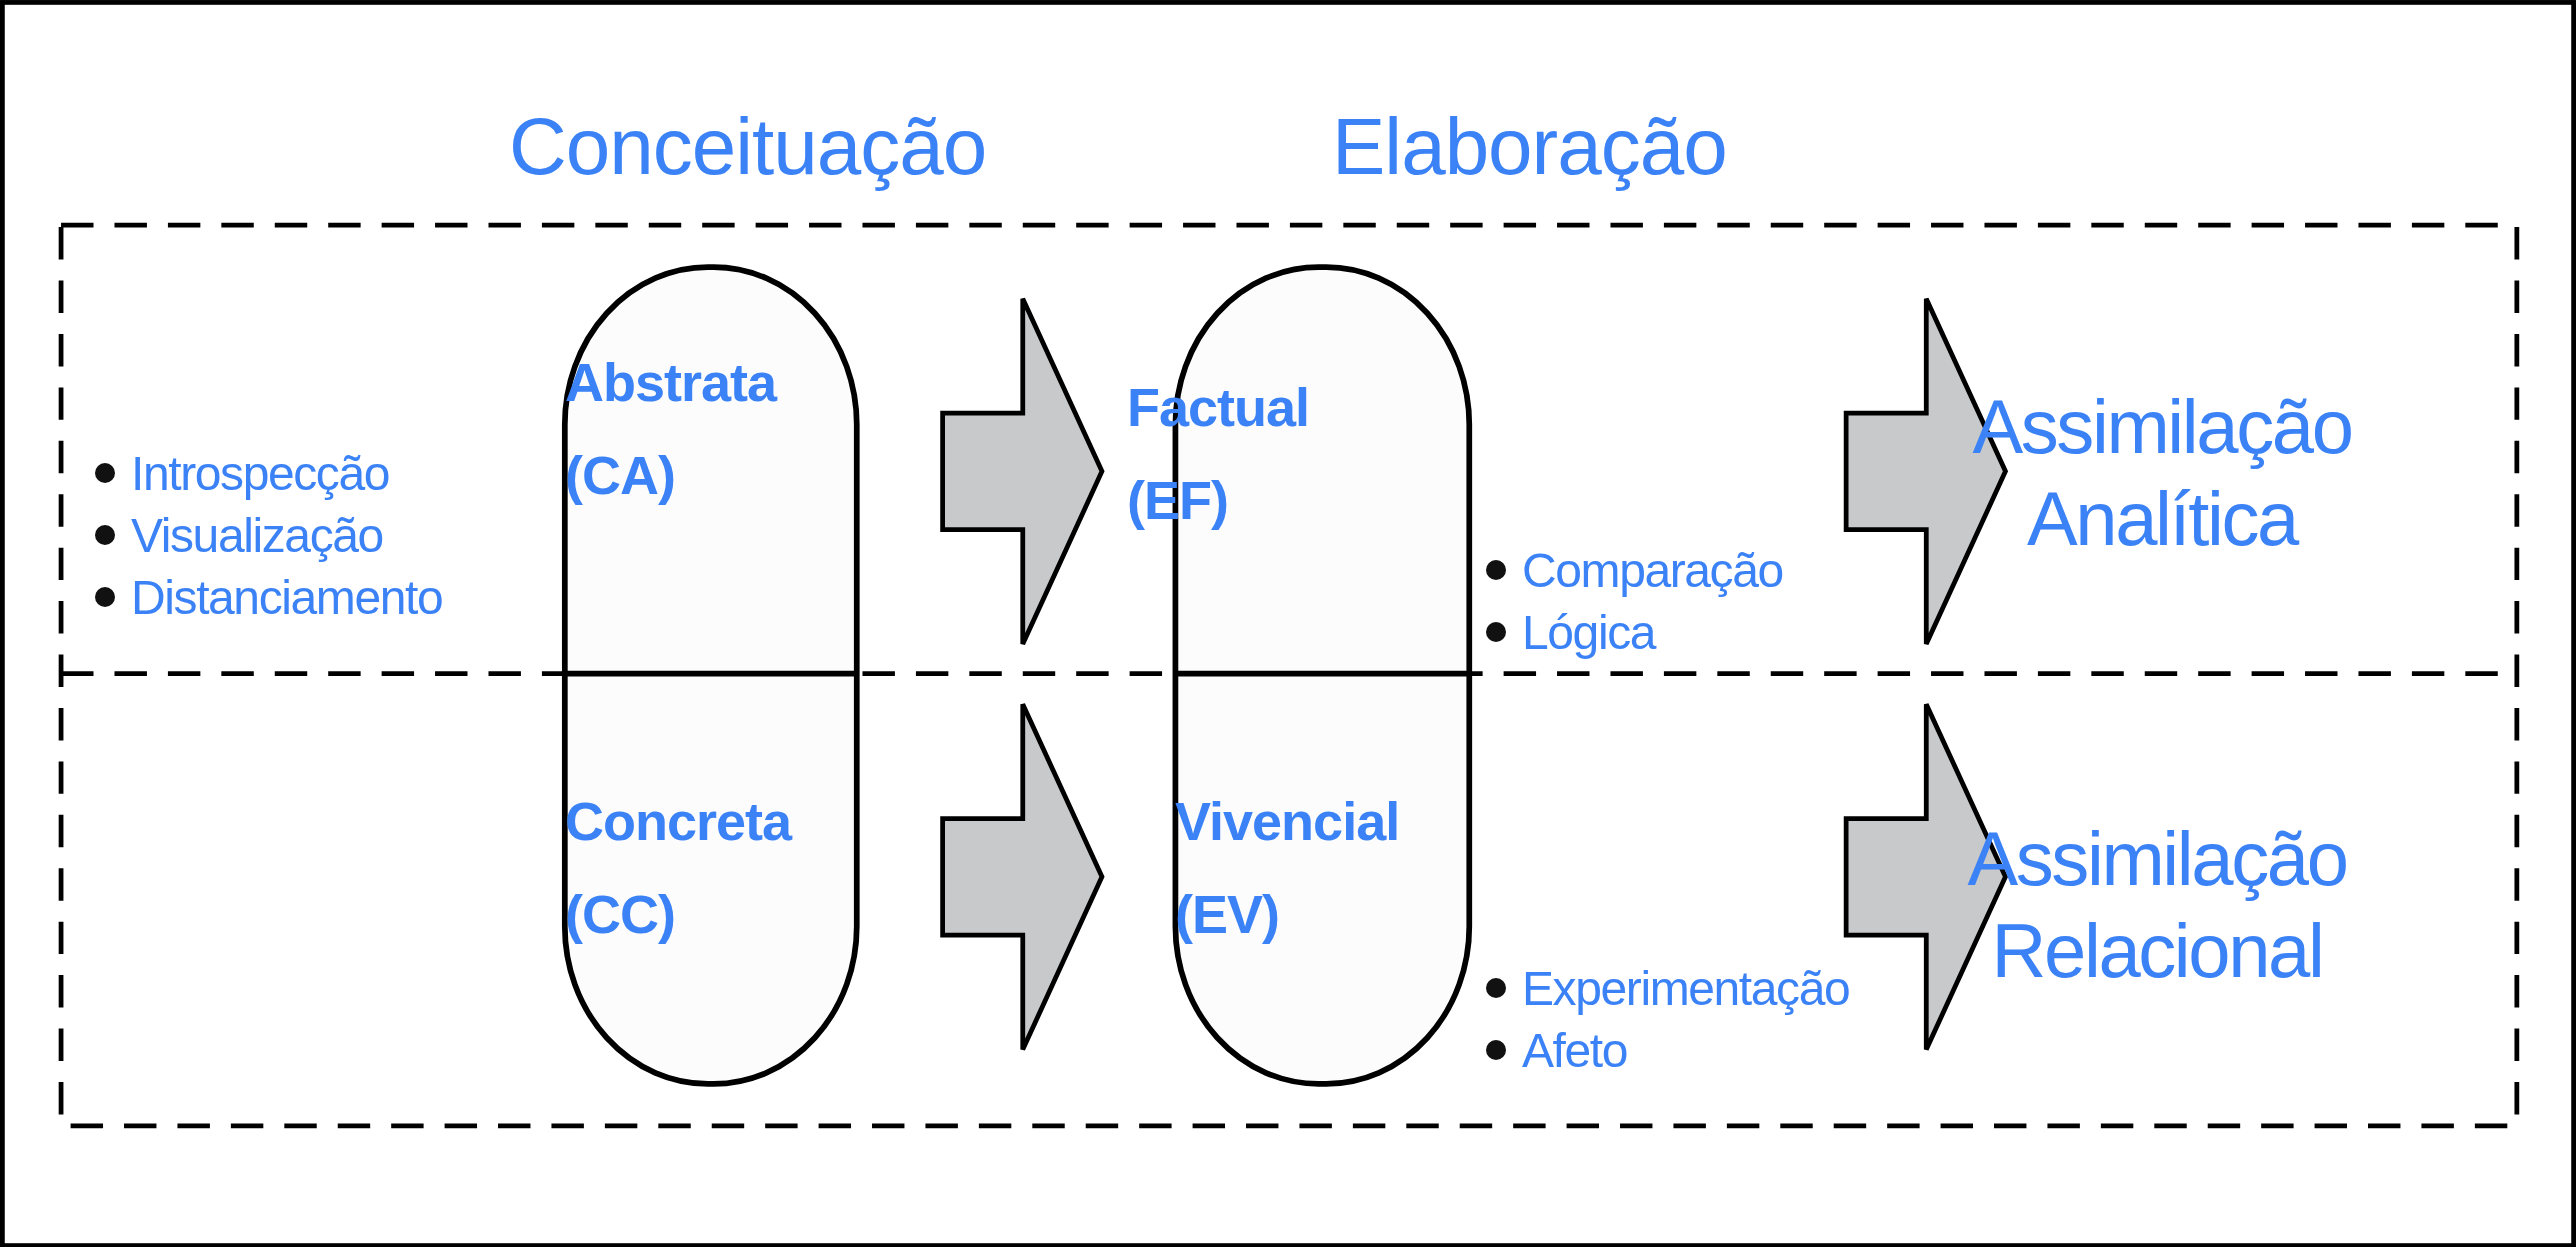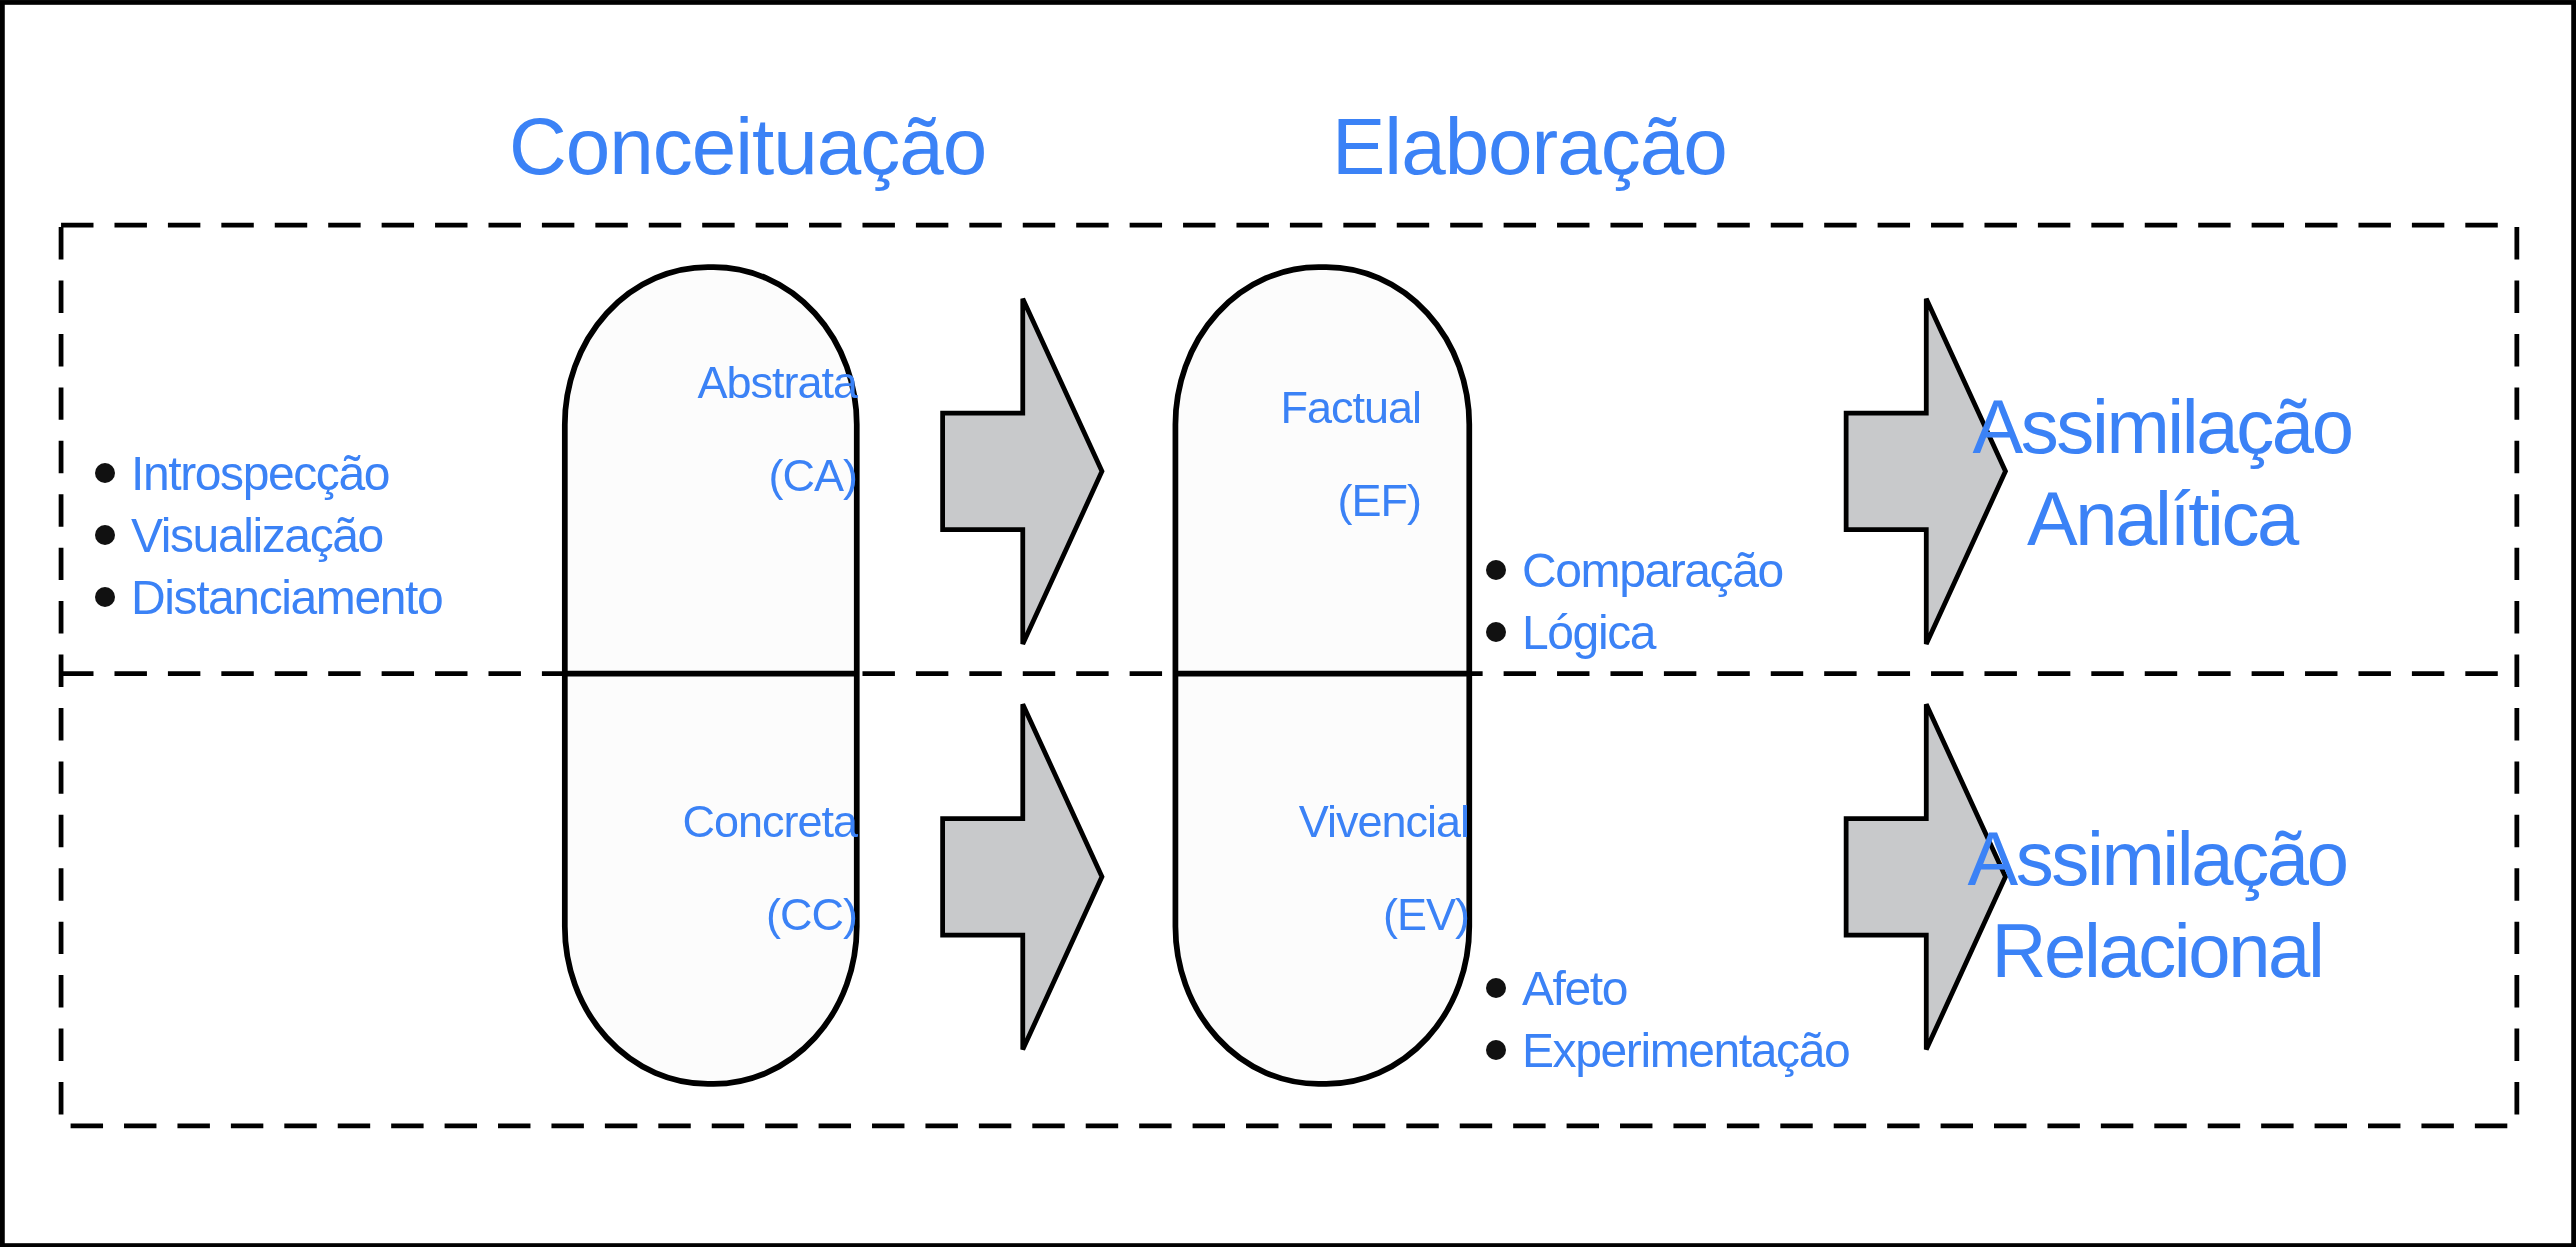--- a/index.html
+++ b/index.html
@@ -3,21 +3,21 @@
 <meta charset="utf-8">
 <style>
   html,body{margin:0;padding:0;background:#ffffff;}
   #page{
     position:relative;width:2576px;height:1248px;background:#ffffff;overflow:hidden;
     font-family:"Liberation Sans","DejaVu Sans",sans-serif;color:#3b82f6;
   }
   #shapes{position:absolute;left:0;top:0;width:2576px;height:1248px;}
   .txt{position:absolute;white-space:nowrap;}
   .header{font-size:80px;letter-spacing:-1px;line-height:1;}
-  .pill-text{width:292px;text-align:right;font-size:45px;letter-spacing:-1px;line-height:93px;}
+  .pill-text{width:292px;text-align:left;font-size:54px;letter-spacing:-1px;line-height:93px;font-weight:bold;}
   .pill-text div{height:93px;}
   .bullet-list{display:flex;flex-direction:column;}
   .bullet-row{display:flex;align-items:center;height:62px;font-size:48px;letter-spacing:-1.4px;}
   .dot{width:20px;height:20px;border-radius:50%;background:#111111;margin-right:16px;flex:0 0 auto;}
   .outcome{width:584px;text-align:center;font-size:76px;letter-spacing:-2.4px;line-height:92px;}
   .outcome div{height:92px;}
 </style>
 </head>
 <body>
 
@@ -95,25 +95,25 @@
     </div>
     <div class="bullet-row">
       <span class="dot"></span>
       <span>Lógica</span>
     </div>
   </div>
 
   <div class="txt bullet-list" style="left:1486px;top:957px;">
     <div class="bullet-row">
       <span class="dot"></span>
-      <span>Afeto</span>
+      <span>Experimentação</span>
     </div>
     <div class="bullet-row">
       <span class="dot"></span>
-      <span>Experimentação</span>
+      <span>Afeto</span>
     </div>
   </div>
 
   <div class="txt outcome" style="left:1870px;top:381px;">
     <div>Assimilação</div>
     <div>Analítica</div>
   </div>
   <div class="txt outcome" style="left:1865px;top:813px;">
     <div>Assimilação</div>
     <div>Relacional</div>

